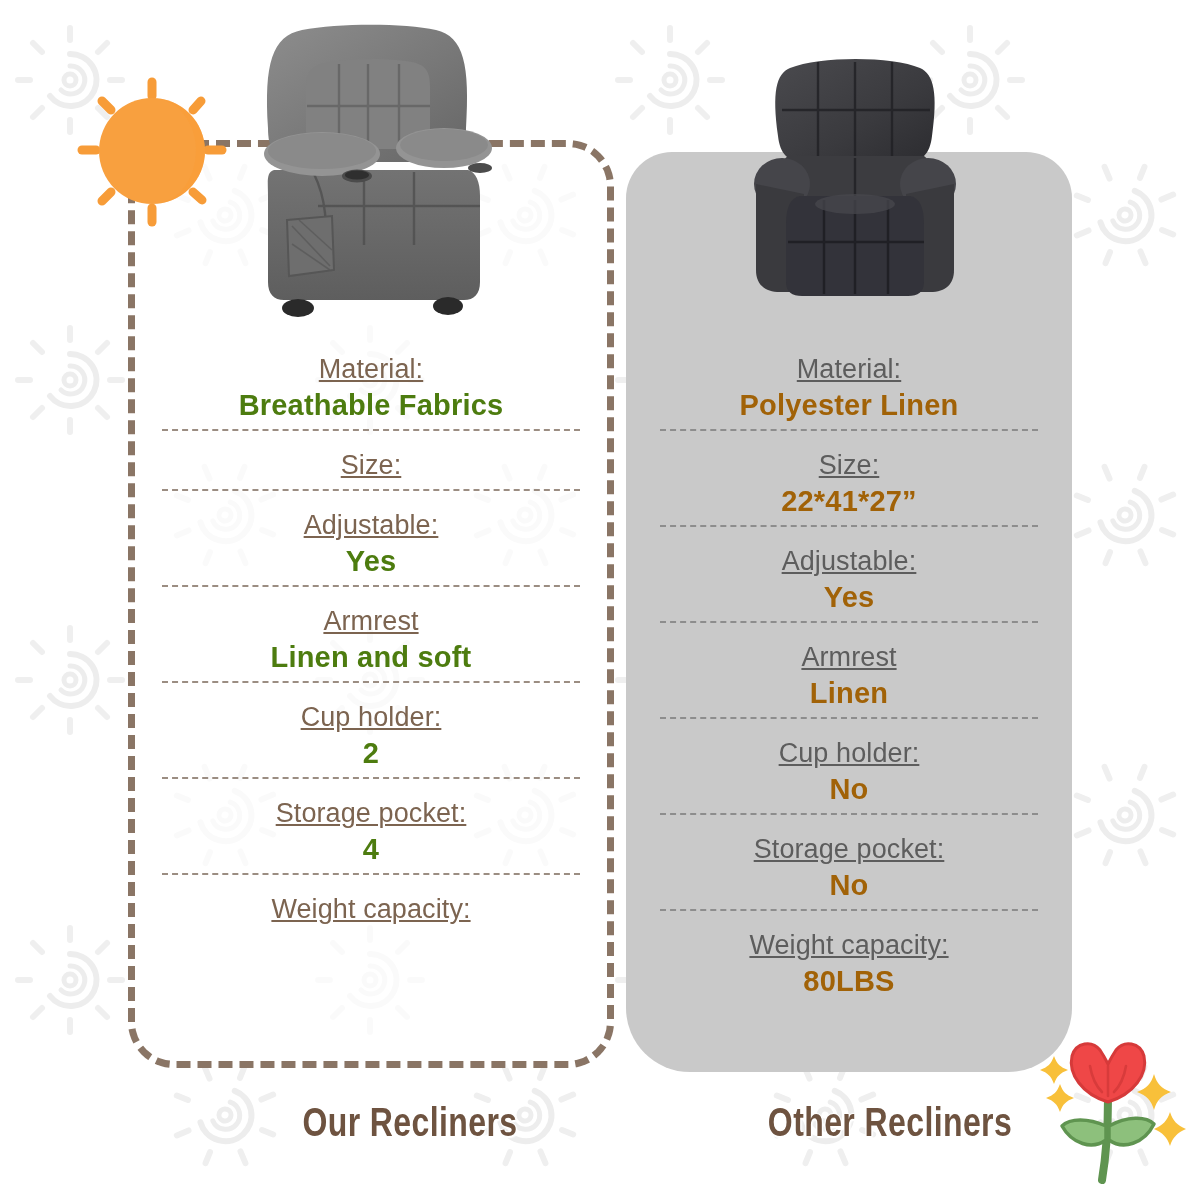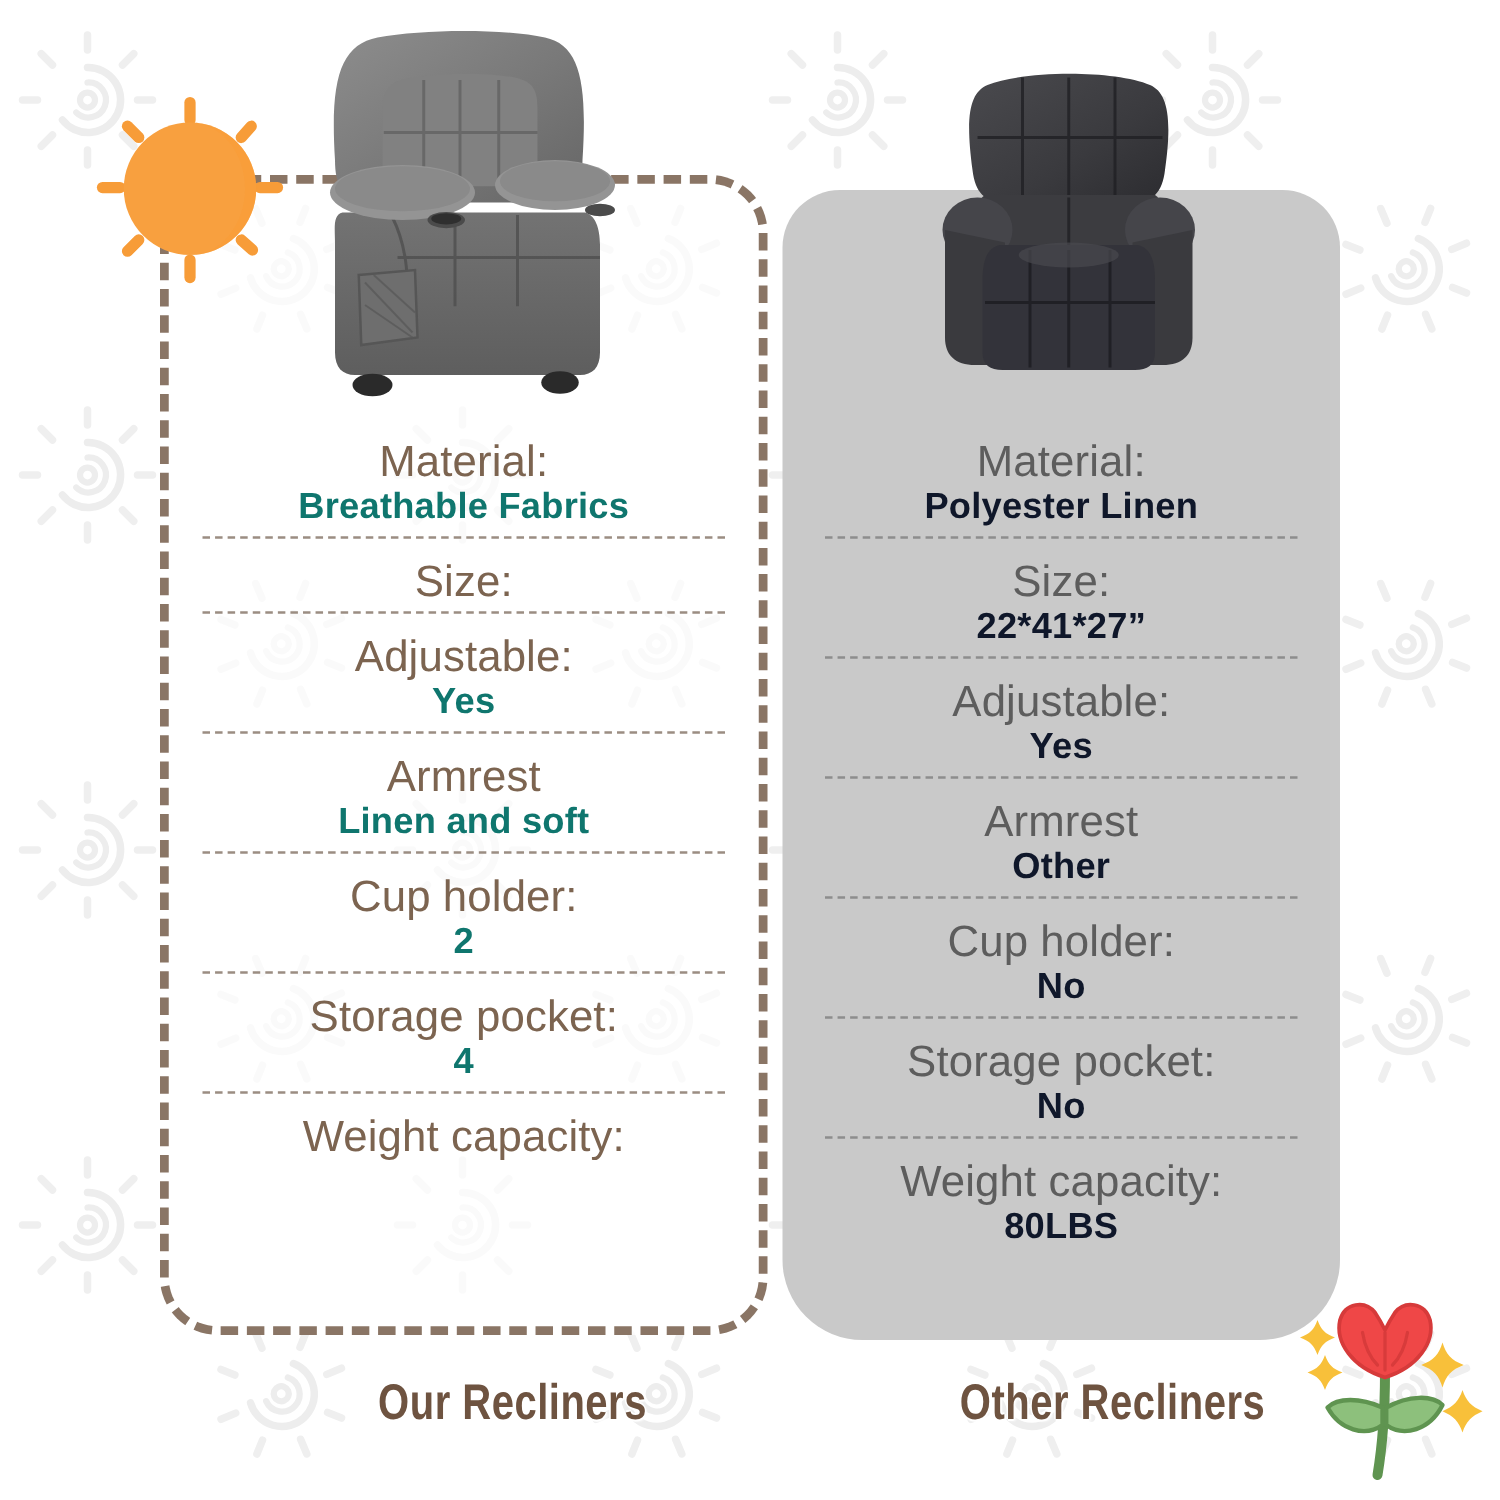--- a/index.html
+++ b/index.html
@@ -69,36 +69,37 @@
   .spec-row {
     text-align: center;
     padding: 0 0 6px 0;
   }
   .spec-row + .spec-row { padding-top: 17px; }
   .spec-row.with-rule {
     border-top: 2px dashed #9b8d82;
   }
 
   .spec-label {
-    font-size: 35px;
+    font-size: 27px;
     line-height: 35px;
     font-weight: 400;
     letter-spacing: 0.1px;
+    text-decoration: underline;
   }
   .spec-value {
     font-size: 29px;
     line-height: 36px;
     font-weight: 700;
     letter-spacing: 0.2px;
   }
 
   .spec-col-left  .spec-label { color: #7c6450; }
-  .spec-col-left  .spec-value { color: #0f766e; }
+  .spec-col-left  .spec-value { color: #4d7c0f; }
   .spec-col-right .spec-label { color: #5d5d5d; }
-  .spec-col-right .spec-value { color: #0f172a; }
+  .spec-col-right .spec-value { color: #a16207; }
   .spec-col-right .spec-row.with-rule { border-top-color: #8d8d8d; }
 
   
   .title {
     position: absolute;
     z-index: 6;
     font-size: 40px;
     font-weight: 700;
     color: #6e5340;
     letter-spacing: 0.5px;
@@ -313,21 +314,21 @@
       <div class="spec-value">22*41*27”</div>
     </div>
 
     <div class="spec-row with-rule">
       <div class="spec-label">Adjustable:</div>
       <div class="spec-value">Yes</div>
     </div>
 
     <div class="spec-row with-rule">
       <div class="spec-label">Armrest</div>
-      <div class="spec-value">Other</div>
+      <div class="spec-value">Linen</div>
     </div>
 
     <div class="spec-row with-rule">
       <div class="spec-label">Cup holder:</div>
       <div class="spec-value">No</div>
     </div>
 
     <div class="spec-row with-rule">
       <div class="spec-label">Storage pocket:</div>
       <div class="spec-value">No</div>

